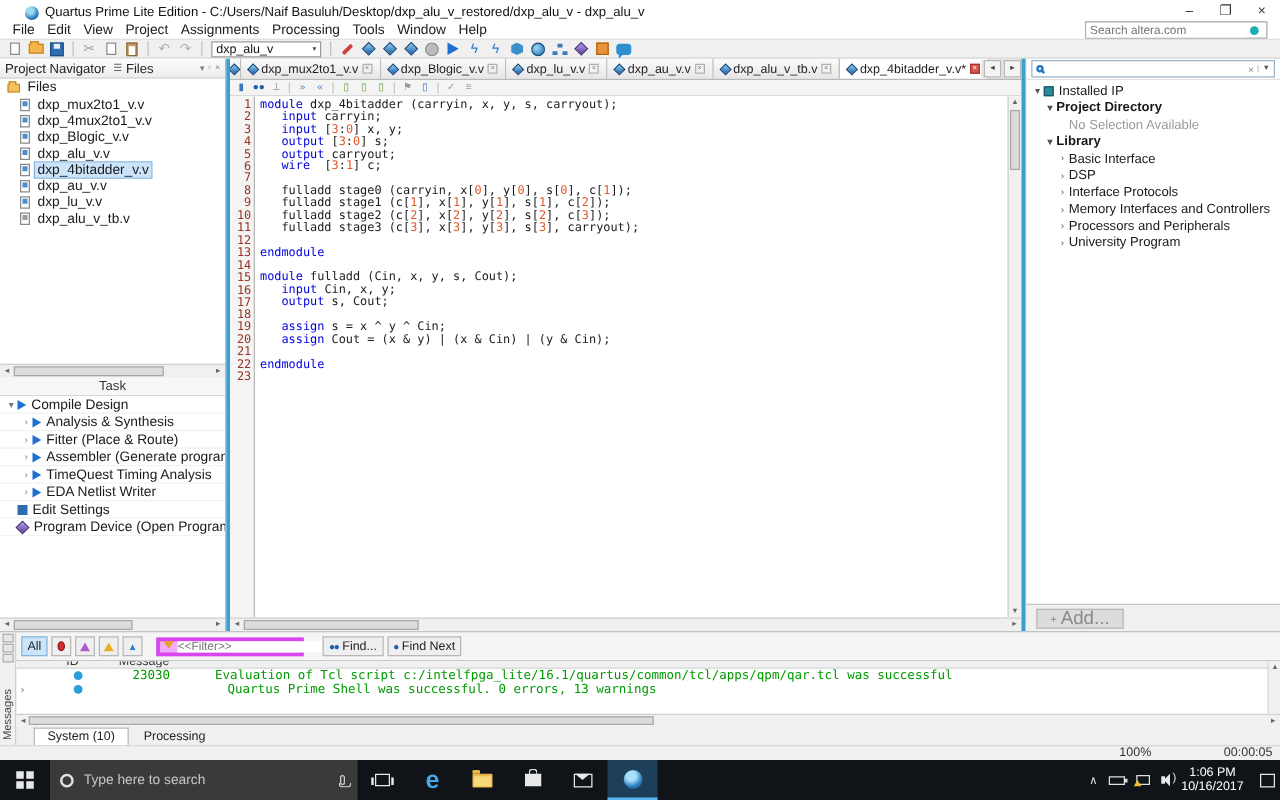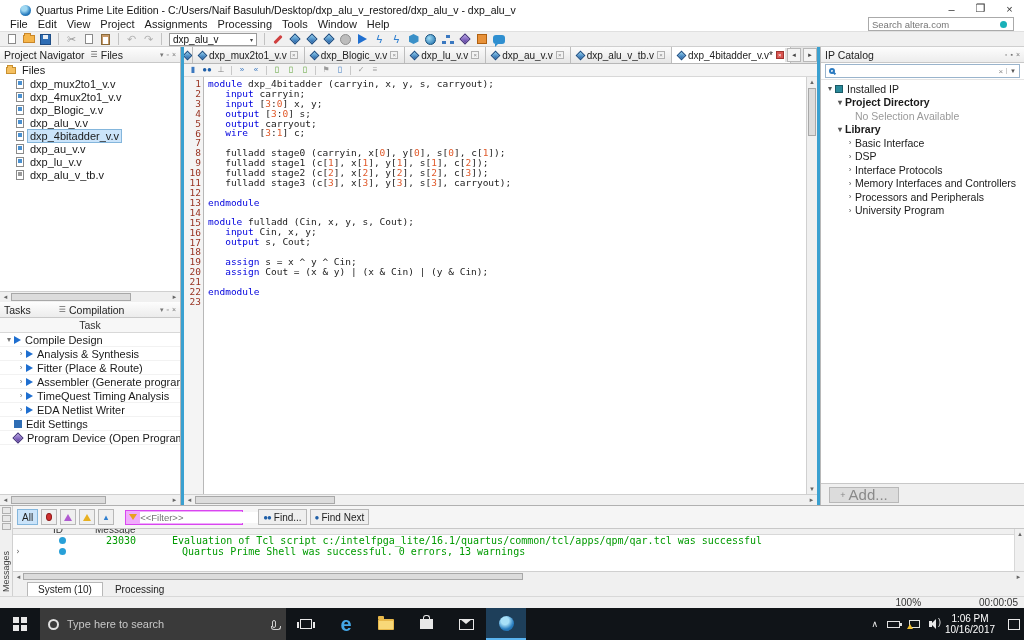--- a/index.html
+++ b/index.html
@@ -137,21 +137,21 @@
   .msg-body { flex:1; display:flex; flex-direction:column; min-width:0; }
   .msg-toolbar { height:22px; flex:none; display:flex; align-items:center; gap:3px; padding-left:4px; background:#f5f5f5; }
   .msg-btn { height:16px; border:1px solid #b8b8b8; background:#efefef; display:flex; align-items:center; justify-content:center; font-size:10px; color:#222; padding:0 4px; }
   .msg-btn.all { background:#cbe4fa; border-color:#84b6dc; }
   .sq { width:16px; }
   .dot-r { width:8px; height:8px; border-radius:50%; background:#d03030; border:1px solid #901818; }
   .tri { width:0; height:0; border-left:4px solid transparent; border-right:4px solid transparent; }
   .tri.p { border-bottom:7px solid #b05ad0; }
   .tri.y { border-bottom:7px solid #e8b020; }
   .arr-b { color:#2f7fd0; font-size:9px; }
-  .filter-box { width:118px; height:15px; border:1px solid #d946ef; background:#f0abfc; display:flex; align-items:center; margin-left:8px; }
+  .filter-box { width:118px; height:15px; border:3px solid #d946ef; background:#f0abfc; display:flex; margin-left:8px; }
   .funnel { width:0; height:0; border-left:4px solid transparent; border-right:4px solid transparent; border-top:6px solid #e8a020; margin:0 3px; }
   .filter-box input { border:none; outline:none; flex:1; font-size:9.5px; color:#555; font-family:"Liberation Sans",sans-serif; }
   .find-btn { margin-left:12px; }
   .binoc { color:#1f5fa8; font-size:8px; letter-spacing:-1px; margin-right:3px; }
   .msg-grid { flex:1; position:relative; overflow:hidden; border-top:1px solid #c8c8c8; }
   .msg-hdr { height:6px; overflow:hidden; background:#f0f0f0; border-bottom:1px solid #d8d8d8; position:relative; font-size:10px; color:#333; }
   .msg-hdr span { position:absolute; top:-5px; }
   .msg-row { display:flex; align-items:center; height:11px; font-family:"DejaVu Sans Mono",monospace; font-size:10px; color:#009a00; white-space:nowrap;gap:36px; }
   .msg-row .exp { width:10px; flex:none; font-size:8px; color:#555; text-align:center; }
   .msg-dot { width:7px; height:7px; border-radius:50%; background:#28a0d8; flex:none; margin-right:4px; }
@@ -350,30 +350,20 @@
           <div class="row" style="padding-left: 16px;">
             <span class="file-ic tb"></span>
             <span class="lbl">dxp_alu_v_tb.v</span>
           </div>
         </div>
       <div class="hscroll">
         <span class="sb-arrow l"></span>
         <span class="sb-arrow r"></span>
         <span class="thumb" style="left:11px; width:120px;"></span>
       </div>
-      <div class="panel-header">
-        <span>Tasks</span>
-        <span class="view-box" style="margin-left:28px;">
-            <span>Compilation</span>
-          </span>
-        <span class="spacer"></span>
-        <span class="mini">▾</span>
-        <span class="mini">▫</span>
-        <span class="mini">×</span>
-      </div>
       <div class="task-colhdr">Task</div>
       <div class="tree" id="task-tree" style="flex:1;">
           <div class="trow" style="padding-left: 4px;">
             <span class="exp">▾</span>
             <span class="t-play"></span>
             <span>Compile Design</span>
           </div>
           <div class="trow" style="padding-left: 16px;">
             <span class="exp">›</span>
             <span class="t-play"></span>
@@ -509,27 +499,20 @@
         </div>
       </div>
       <div class="hscroll">
         <span class="sb-arrow l"></span>
         <span class="sb-arrow r"></span>
         <span class="thumb" style="left:11px; width:140px;"></span>
       </div>
     </div>
 
     <div class="ip-col">
-      <div class="panel-header">
-        <span>IP Catalog</span>
-        <span class="spacer"></span>
-        <span class="mini">▫</span>
-        <span class="mini">▪</span>
-        <span class="mini">×</span>
-      </div>
       <div class="ip-search-row">
         <div class="ip-search">
           <span class="lens"></span>
           <span class="x">×</span>
           <span class="dd">▼</span>
         </div>
       </div>
       <div class="ip-tree" id="ip-tree">
           <div class="iprow" style="padding-left: 4px;">
             <span class="exp">▾</span>

